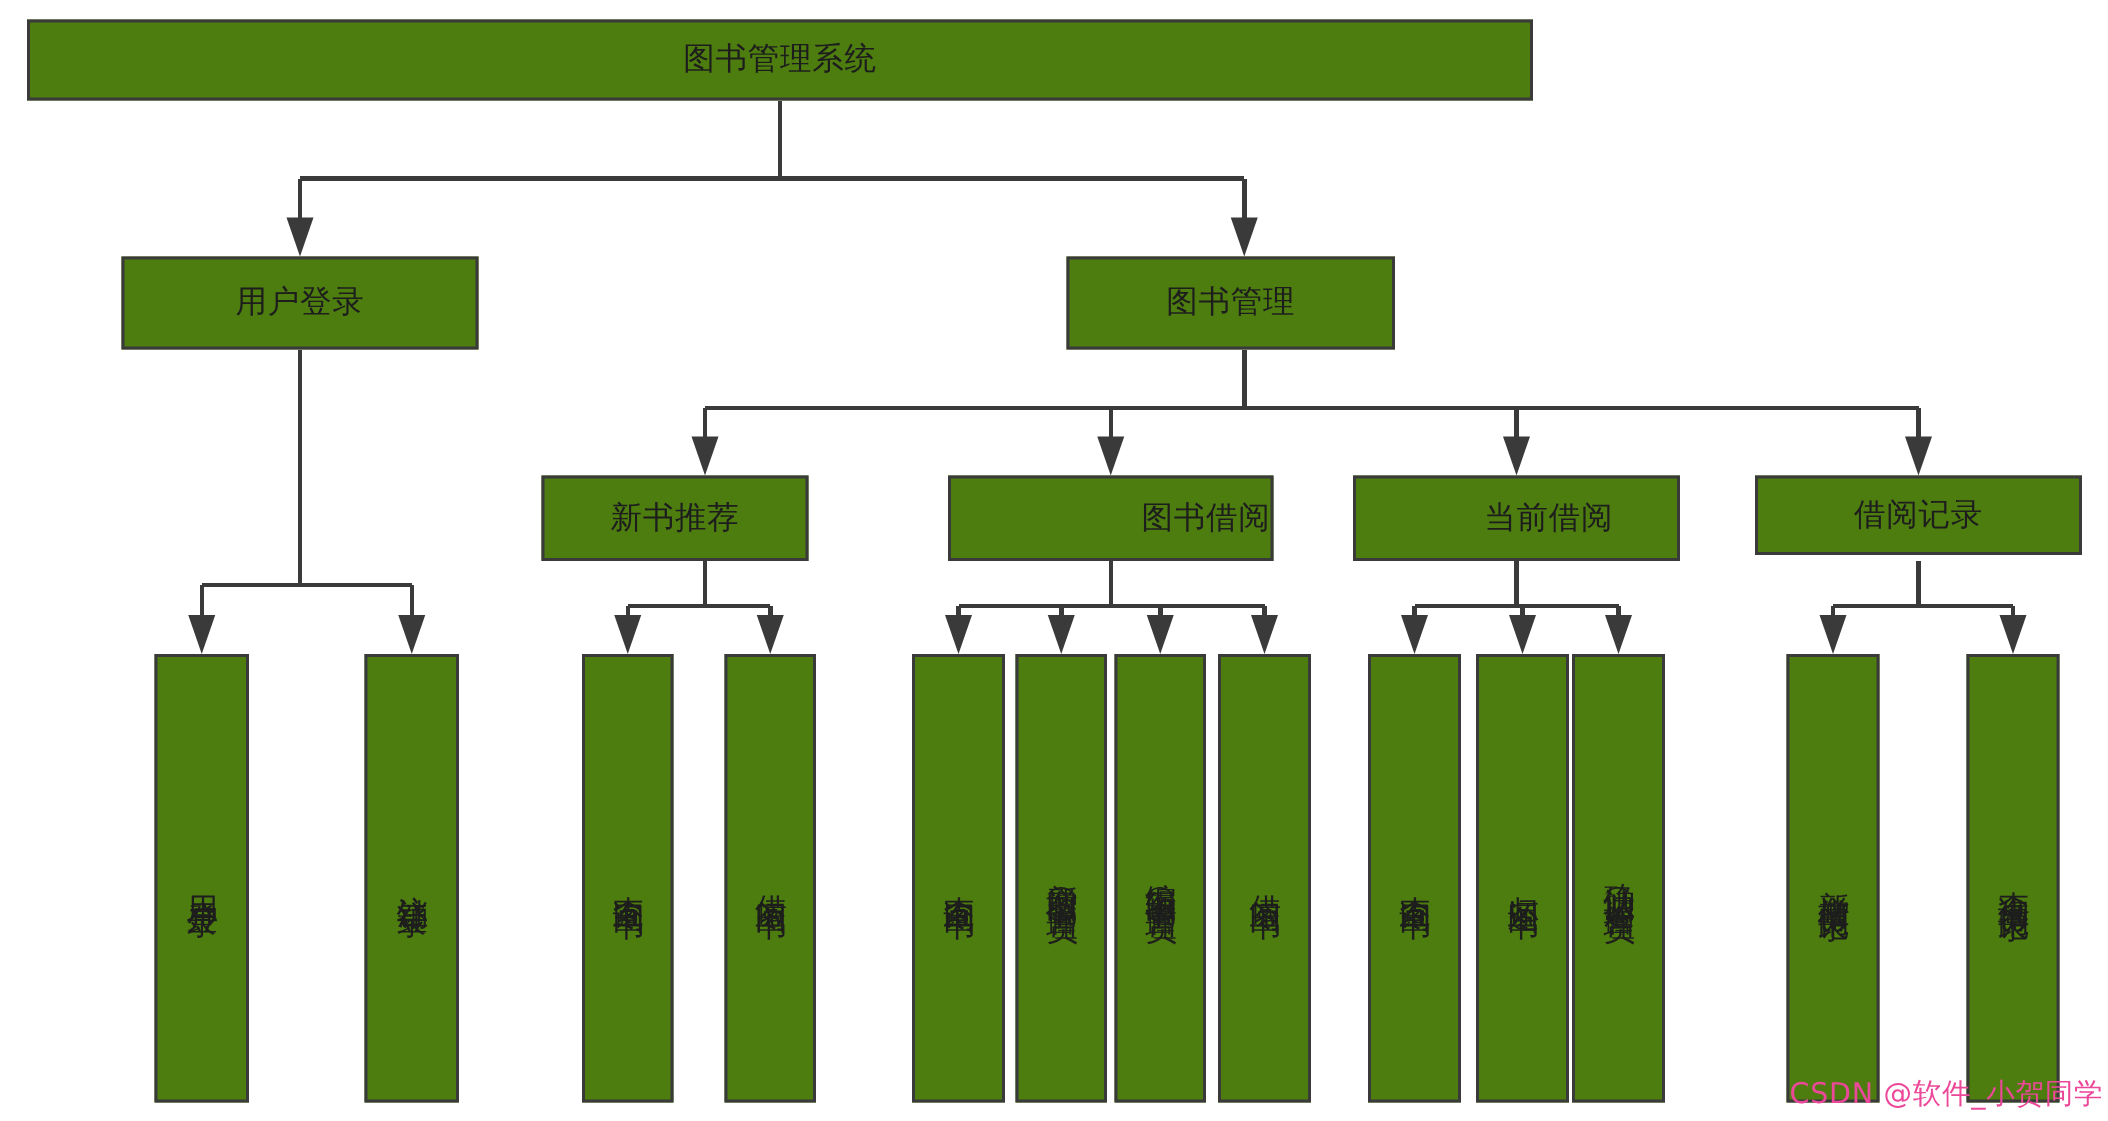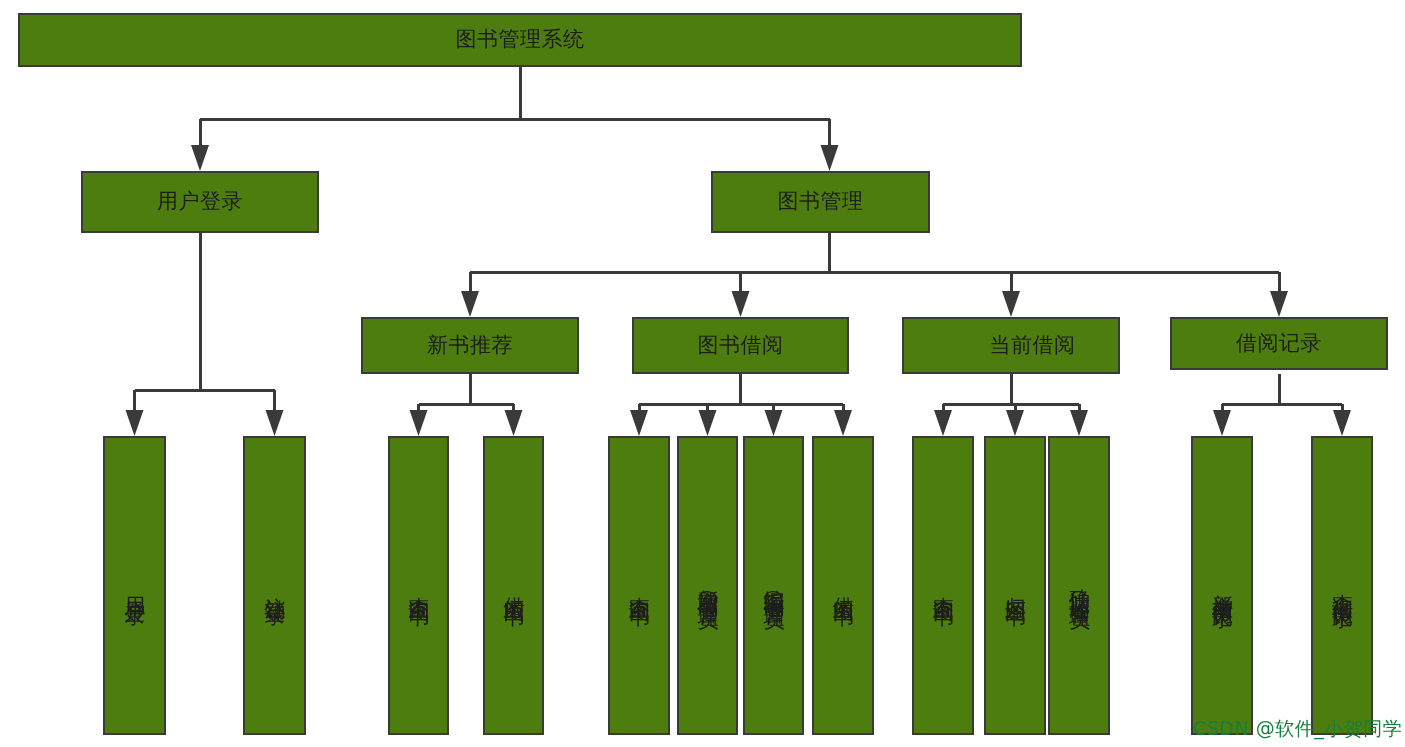--- a/index.html
+++ b/index.html
@@ -122,24 +122,24 @@
   <div id="node-layer">
       <div class="node-box" style="left: 18px; top: 13px; width: 1004px; height: 54px;">
         <span class="node-label-h">图书管理系统</span>
       </div>
       <div class="node-box" style="left: 81px; top: 171px; width: 238px; height: 62px;">
         <span class="node-label-h">用户登录</span>
       </div>
       <div class="node-box" style="left: 711px; top: 171px; width: 219px; height: 62px;">
         <span class="node-label-h">图书管理</span>
       </div>
-      <div class="node-box" style="left: 361px; top: 317px; width: 218px; height: 57px;">
+      <div class="node-box" style="left: 361px; top: 317px; width: 178px; height: 57px;">
         <span class="node-label-h">新书推荐</span>
       </div>
-      <div class="node-box" style="left: 632px; top: 317px; width: 217px; height: 57px;">
+      <div class="node-box" style="left: 632px; top: 317px; width: 217px; height: 57px; justify-content: flex-end;">
         <span class="node-label-h">图书借阅</span>
       </div>
       <div class="node-box" style="left: 902px; top: 317px; width: 218px; height: 57px; padding-left: 43px;">
         <span class="node-label-h">当前借阅</span>
       </div>
       <div class="node-box" style="left: 1170px; top: 317px; width: 218px; height: 53px;">
         <span class="node-label-h">借阅记录</span>
       </div>
       <div class="node-box" style="left: 103px; top: 436px; width: 63px; height: 299px;">
         <span class="node-label-v">用户登录</span>
@@ -174,14 +174,14 @@
       <div class="node-box" style="left: 1048px; top: 436px; width: 62px; height: 299px;">
         <span class="node-label-v">确认归还（管理员）</span>
       </div>
       <div class="node-box" style="left: 1191px; top: 436px; width: 62px; height: 299px;">
         <span class="node-label-v">新增借阅记录</span>
       </div>
       <div class="node-box" style="left: 1311px; top: 436px; width: 62px; height: 299px;">
         <span class="node-label-v">查询借阅记录</span>
       </div>
     </div>
-  <div class="watermark" style="left: 1193px; top: 716px; color: #15803d;">CSDN @软件_小贺同学</div>
+  <div class="watermark" style="left: 1193px; top: 716px; color: #ec4899;">CSDN @软件_小贺同学</div>
 </div>
 
 </body></html>

